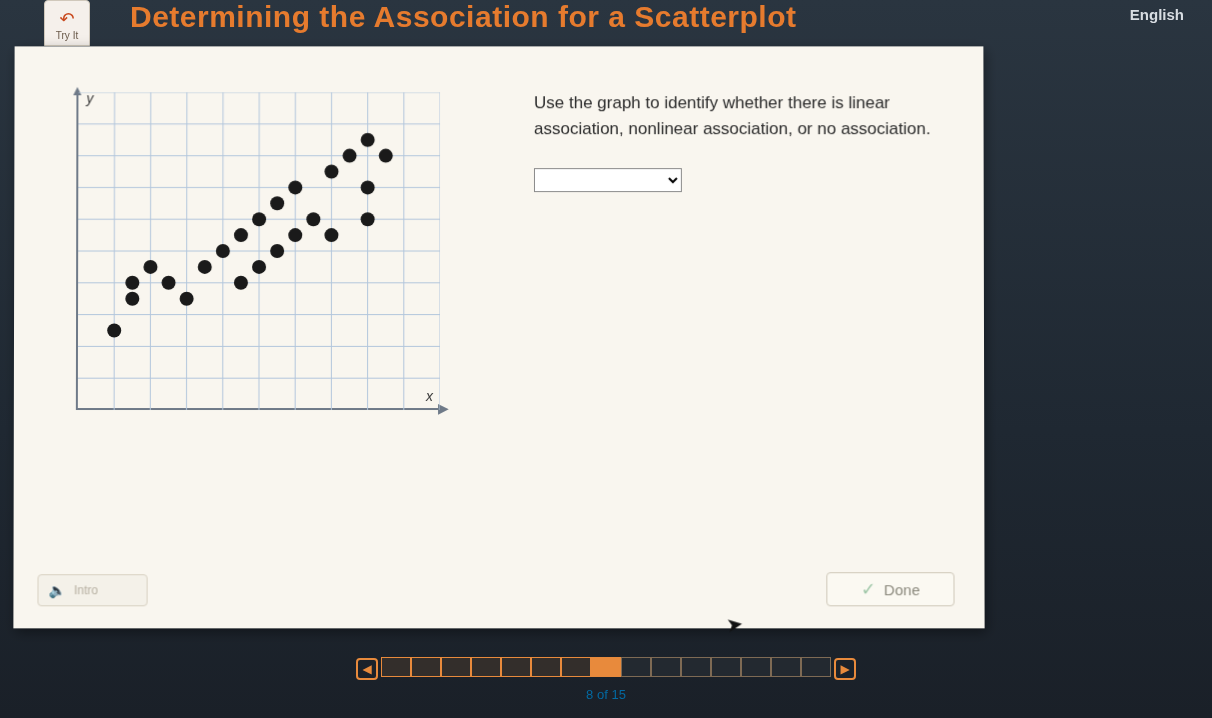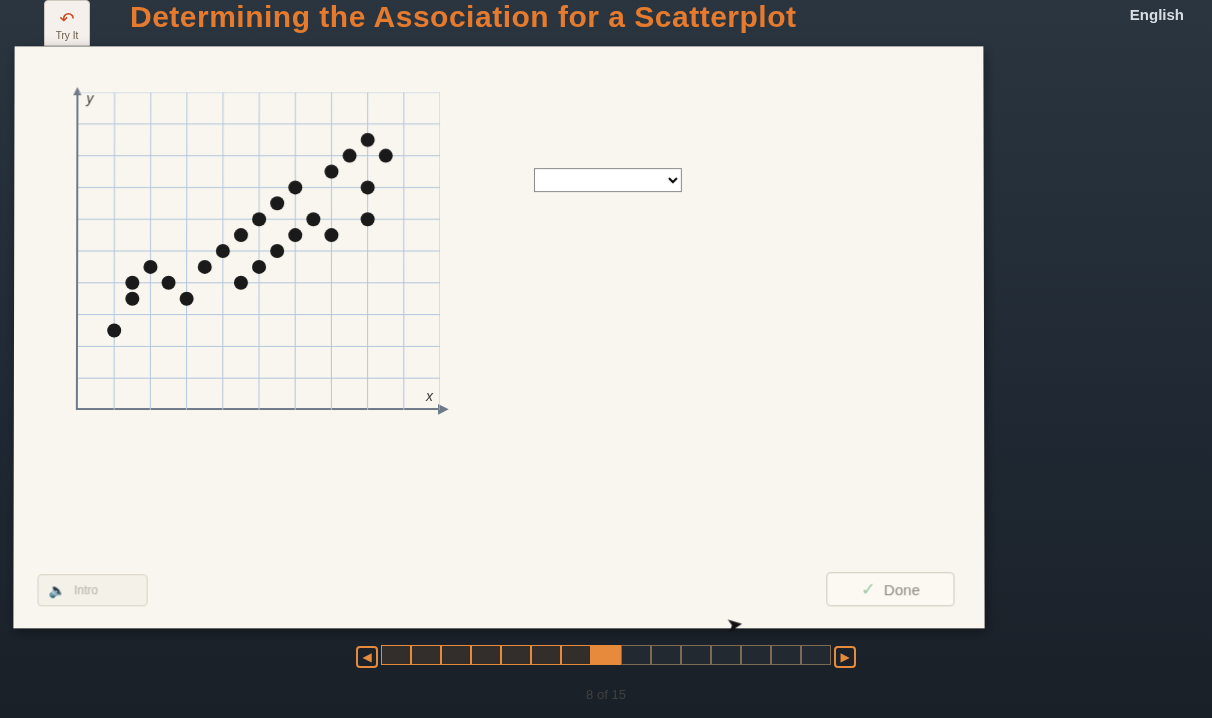--- a/index.html
+++ b/index.html
@@ -168,22 +168,22 @@
   }
   .pg {
     width: 30px; height: 20px;
     border: 1px solid #e88a3c;
     background: rgba(232,138,60,0.12);
     display: inline-block;
   }
   .pg.active { background: #e88a3c; }
   .pg.future { border-color: #7e6a54; background: rgba(100,100,100,0.12); }
   .prog-label {
-    margin-top: 18px;
-    color: #404040;
+    margin-top: 6px;
+    color: #0369a1;
     font-size: 13px;
   }
 </style>
 </head>
 <body>
 
 <div class="top-bar">
   <div class="lang">English</div>
 </div>
 
@@ -249,20 +249,21 @@
               <circle cx="271.5" cy="63.599999999999994" r="7" class="dot"></circle>
               <circle cx="289.6" cy="127.20000000000002" r="7" class="dot"></circle>
               <circle cx="289.6" cy="95.4" r="7" class="dot"></circle>
               <circle cx="289.6" cy="47.69999999999999" r="7" class="dot"></circle>
               <circle cx="307.7" cy="63.599999999999994" r="7" class="dot"></circle>
             </g>
         </svg>
       </div>
     </div>
 
+    <div class="question">Use the graph to identify whether there is linear association, nonlinear association, or no association.</div>
 
     <select class="answer-select" value="">
       <option></option>
     </select>
 
   </div>
 
   <div class="footer">
     <div class="intro-btn">
       <span class="spk">🔈</span>

